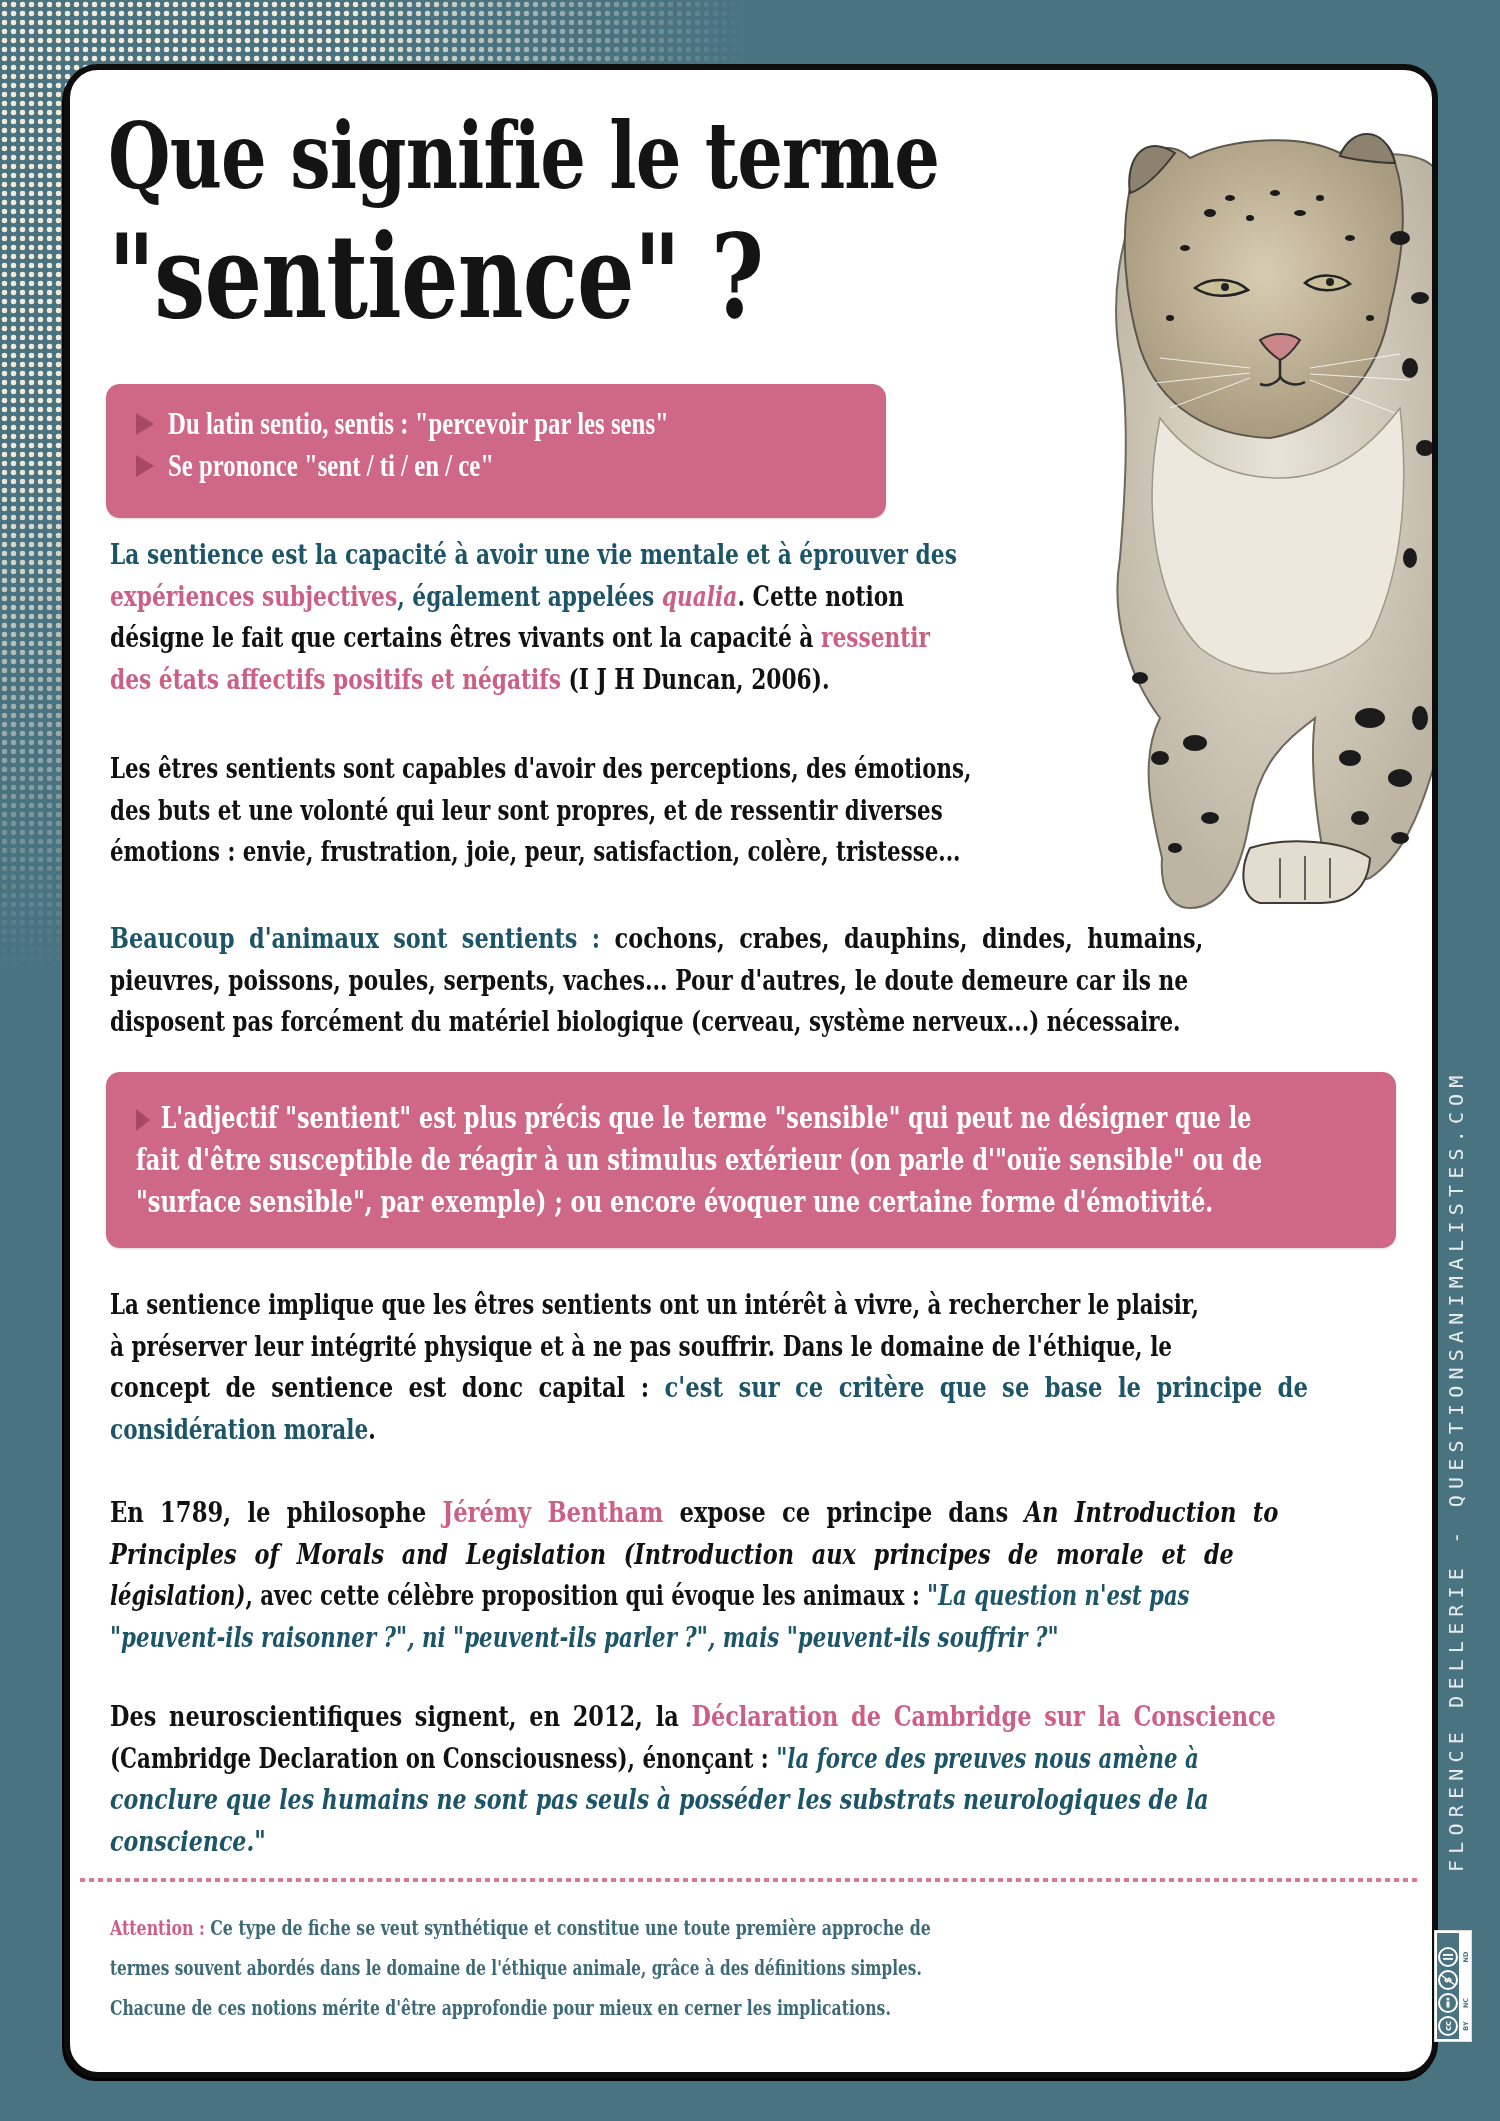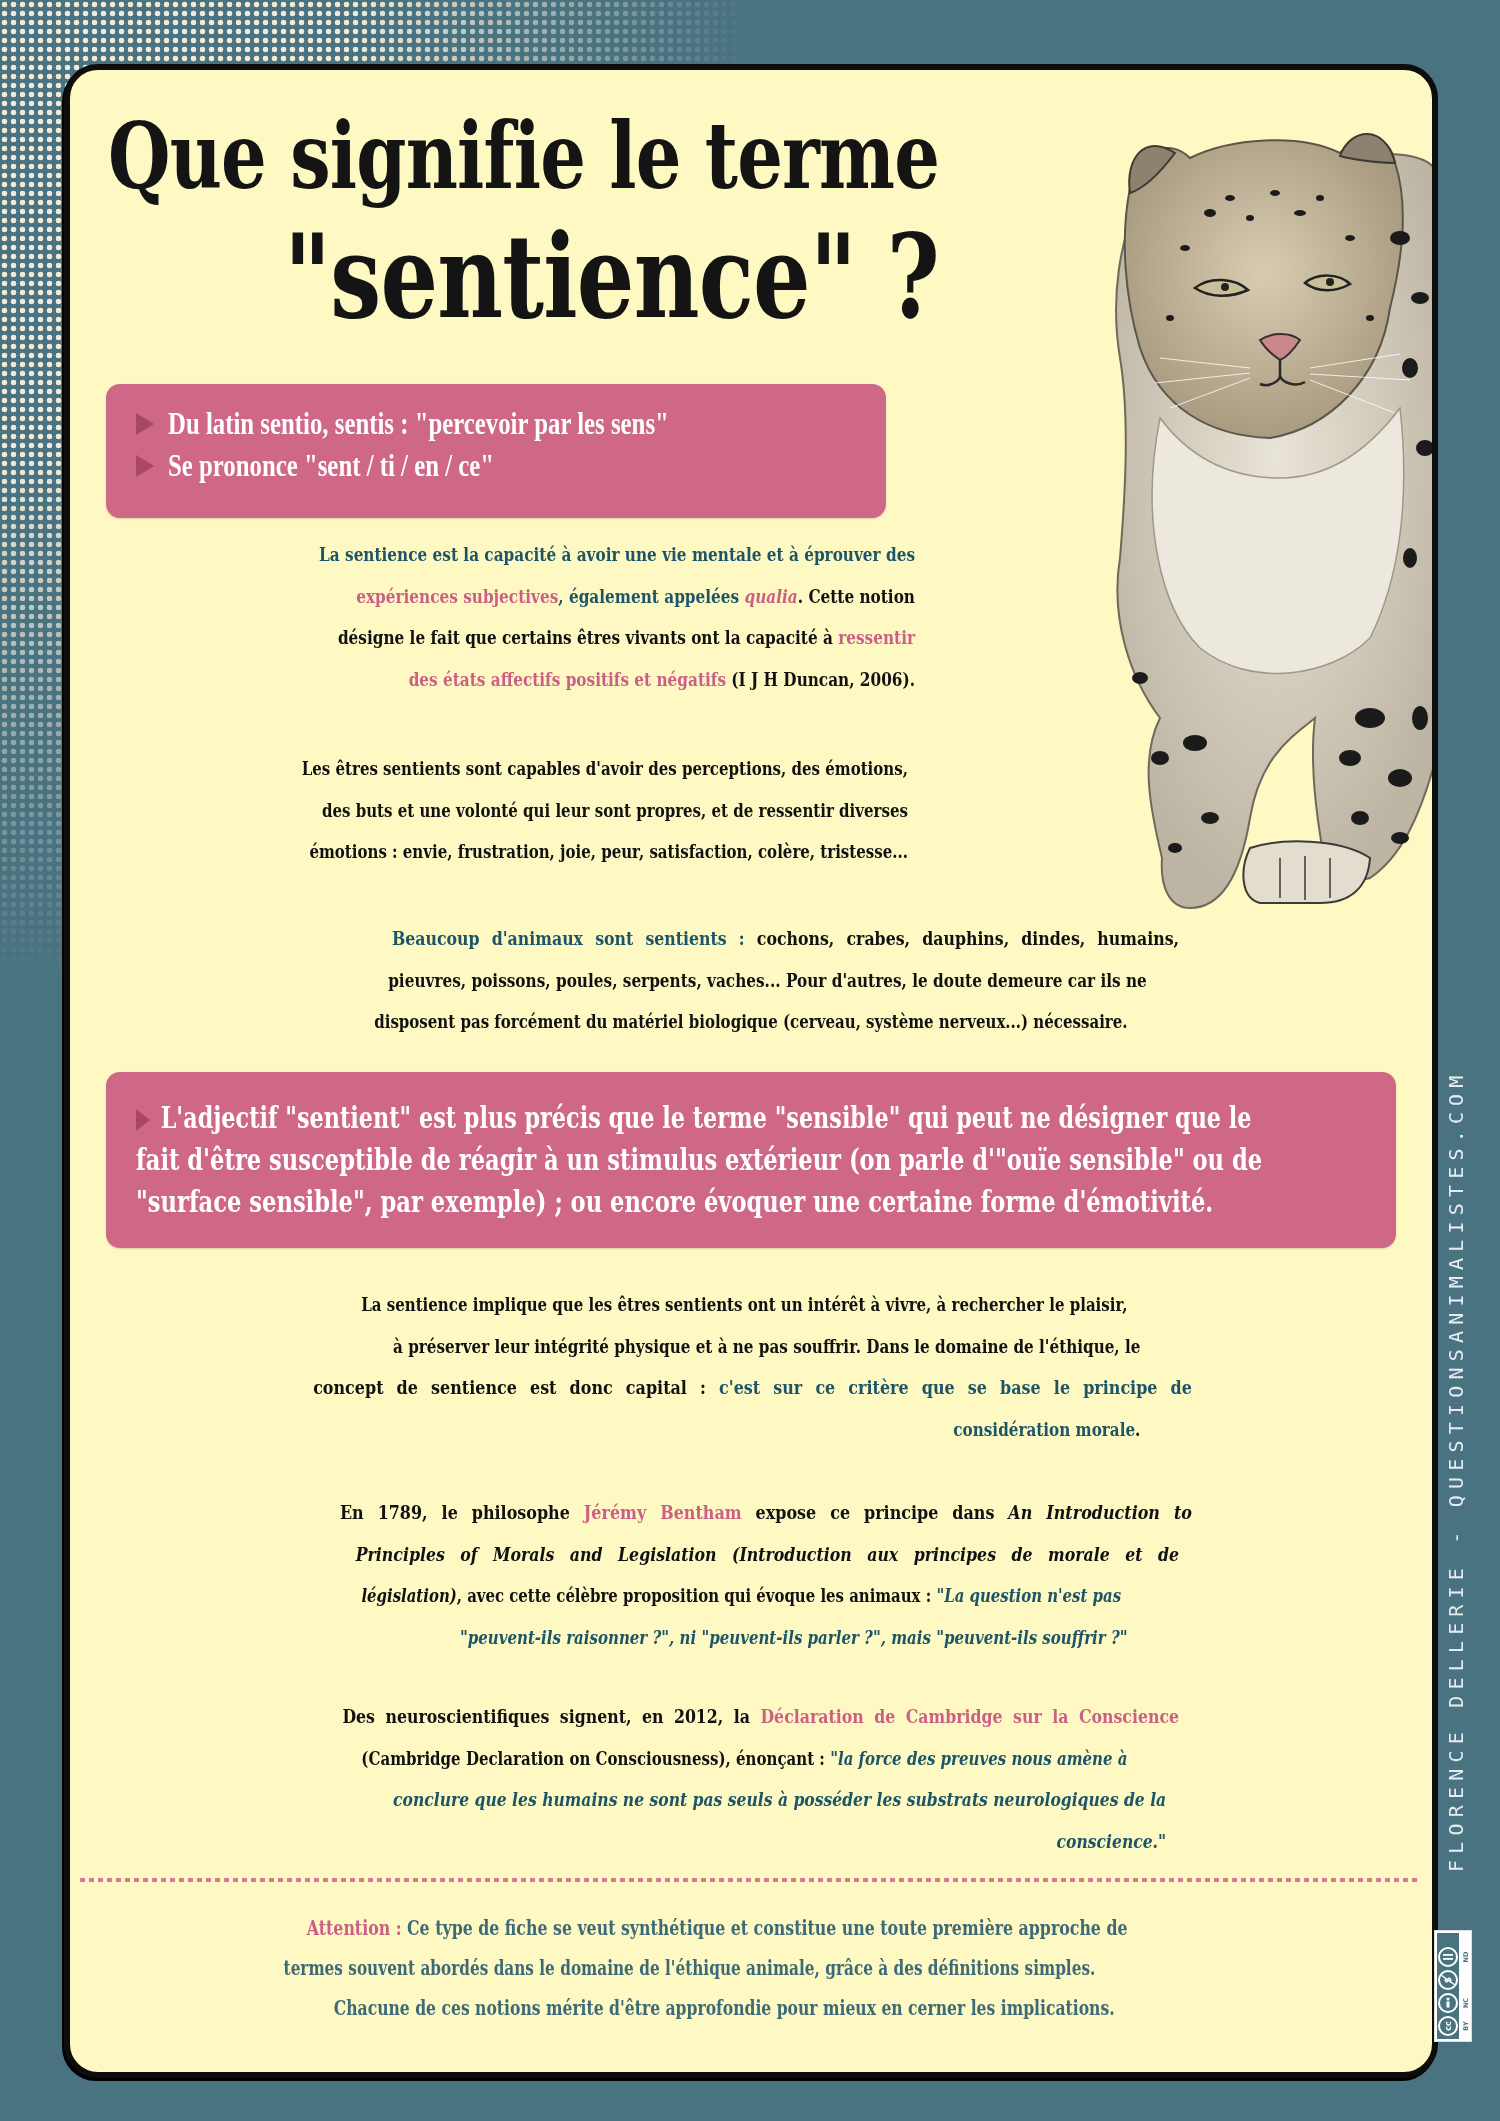--- a/index.html
+++ b/index.html
@@ -11,24 +11,23 @@
   .halftone {
     position:absolute; left:0; top:0; width:1500px; height:2121px;
     background-image: radial-gradient(circle, #f1ead8 2.6px, transparent 3.1px);
     background-size: 9px 9px;
     -webkit-mask-image: radial-gradient(ellipse 1000px 1300px at 0 0, #000 35%, transparent 75%);
             mask-image: radial-gradient(ellipse 1000px 1300px at 0 0, #000 35%, transparent 75%);
     pointer-events:none;
   }
   .card {
     position:absolute; left:64px; top:64px; width:1362px; height:2002px;
-    background:#fef9c3; border:6px solid #0d0d0d; border-radius:34px;
+    background:#ffffff; border:6px solid #0d0d0d; border-radius:34px;
     box-shadow: -2px 3px 0 #000;
     overflow:hidden;
-    text-align:right;
   }
   .title {
     position:absolute; left:38px; top:30px; margin:0;
     font-family:"DejaVu Serif", serif; font-weight:bold; color:#141414;
     transform-origin:left top; transform:scaleX(0.78);
     letter-spacing:-1px; white-space:nowrap;
   }
   .title .l1 { display:block; font-size:92px; line-height:112px; }
   .title .l2 { display:block; font-size:116px; line-height:128px; }
 
@@ -46,21 +45,21 @@
     border-left:18px solid #a84766; margin-right:14px; flex:none;
   }
   .box1 { left:36px; top:314px; width:780px; height:134px; padding:0; }
   .box1 .txt { transform-origin:left center; transform:scaleX(0.8); font-size:31px; }
   .box1 .line { position:absolute; left:30px;font-family:Liberation Serif, serif; }
   .box1 .line.a { top:22px; }
   .box1 .line.b { top:64px; }
 
   .para {
     position:absolute; left:40px; margin:0;
-    font-family:"DejaVu Serif", serif; font-weight:bold; font-size:19px; line-height:41.5px;
+    font-family:"DejaVu Serif", serif; font-weight:bold; font-size:27px; line-height:41.5px;
     color:#111;
   }
   .para .row { display:block; white-space:nowrap; transform-origin:left top; }
   .teal { color:#1c5567; }
   .pink { color:#cc5f85; }
   .it { font-style:italic; }
 
   .p1 { top:464px; width:1000px; }
   .p2 { top:678px; width:1010px; }
   .p3 { top:848px; width:1288px; }

